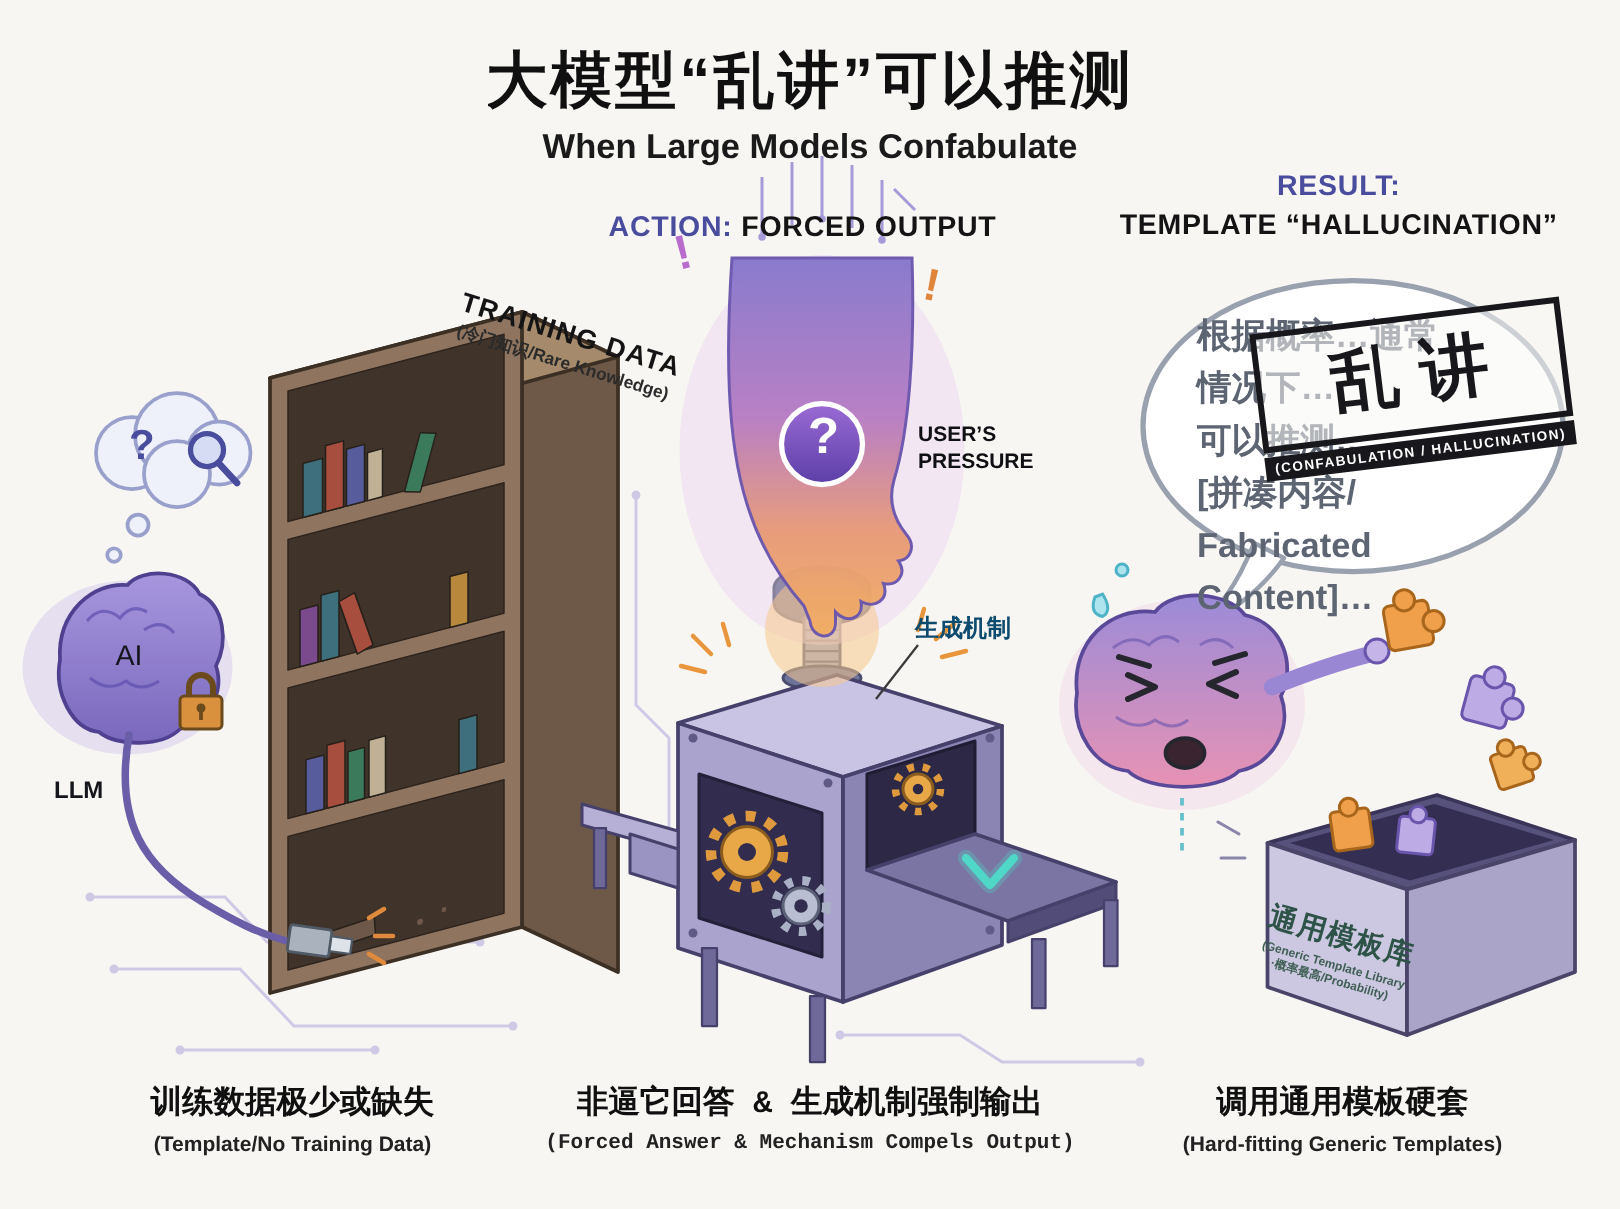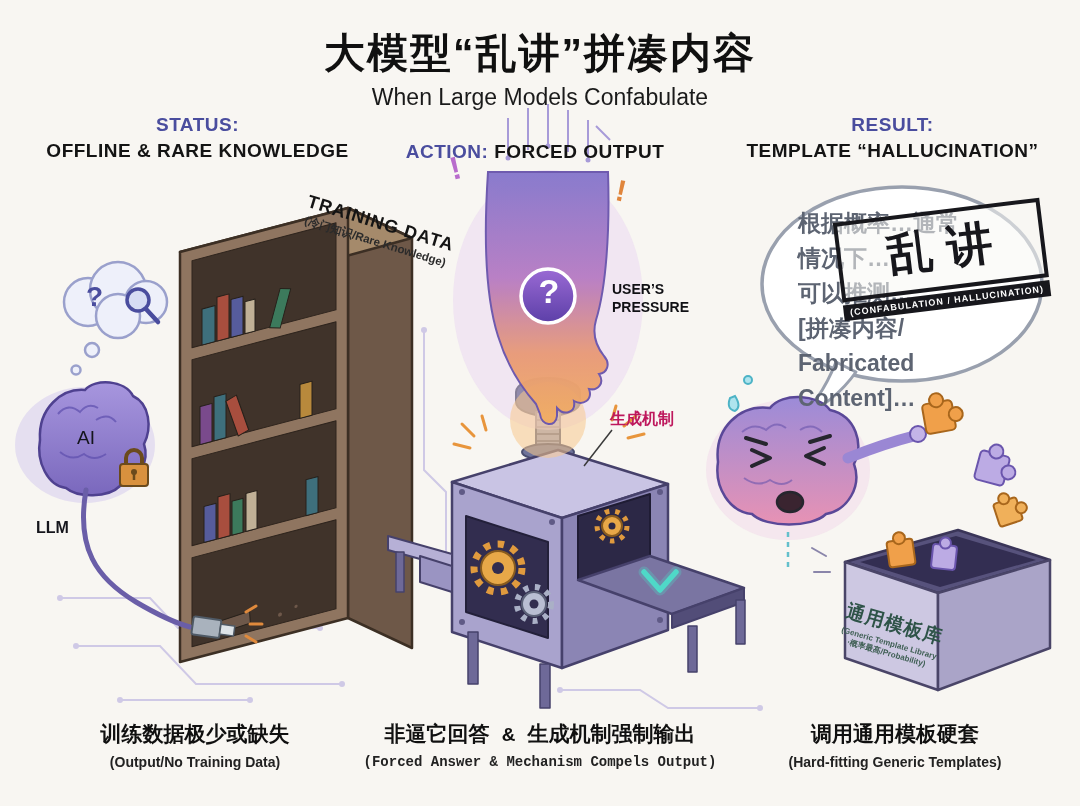--- a/index.html
+++ b/index.html
@@ -2,31 +2,31 @@
 <html><head>
 <meta charset="utf-8">
 <style>
   html,body{margin:0;padding:0;background:#e9e7e2;}
   #stage{position:relative;width:1080px;height:806px;background:#f8f6f2;overflow:hidden;
          font-family:"Liberation Sans","DejaVu Sans",sans-serif;color:#141414;}
   #stage svg{position:absolute;left:0;top:0;z-index:1;}
   .ov{position:absolute;z-index:2;}
   .center{text-align:center;}
   .title{left:0;top:26px;width:1080px;font-size:41px;font-weight:900;letter-spacing:2px;color:#101010;}
-  .subtitle{left:0;top:84px;width:1080px;font-size:23px;font-weight:400;color:#1a1a1a;}
+  .subtitle{left:0;top:84px;width:1080px;font-size:23px;font-weight:700;color:#1a1a1a;}
   .colhead{font-size:19px;font-weight:800;letter-spacing:.5px;line-height:1.35;}
   .accent{color:#4a4d9e;}
   .shelf-label{left:300px;top:188px;width:175px;transform:rotate(17deg);transform-origin:left top;text-align:center;}
   .shelf-label .l1{font-size:18px;font-weight:800;letter-spacing:1px;}
   .shelf-label .l2{font-size:11.5px;font-weight:600;color:#2b2b2b;margin-top:1px;}
   .thought-q{left:86px;top:281px;font-size:28px;font-weight:800;color:#4a4d9e;}
   .ai{left:60px;top:427px;width:52px;text-align:center;font-size:19px;font-weight:400;color:#15151c;}
   .llm{left:36px;top:499px;font-size:16px;font-weight:800;color:#15151c;margin-top:20px;}
   .pressure{left:612px;top:281px;font-size:14px;font-weight:800;line-height:1.25;color:#101014;}
-  .mech{left:610px;top:409px;font-size:16px;font-weight:700;color:#be185d;}
+  .mech{left:610px;top:409px;font-size:16px;font-weight:700;color:#0c4a6e;}
   .badge-q{left:534px;top:272px;width:30px;text-align:center;font-size:34px;font-weight:800;color:#fff;}
   .exc-l{left:450px;top:150px;font-size:32px;font-weight:900;color:#b86ccc;transform:rotate(-14deg);}
   .exc-r{left:616px;top:174px;font-size:30px;font-weight:900;color:#e0853c;transform:rotate(12deg);}
   .bubble-text{left:798px;top:206px;width:215px;font-size:23px;line-height:1.52;color:#5d6472;font-weight:600;}
   .stamp{left:838px;top:210px;width:208px;transform:rotate(-7deg);transform-origin:center;z-index:3;}
   .stamp .frame{border:4px solid #17171c;background:rgba(248,247,244,.55);text-align:center;
                 font-size:46px;font-weight:900;letter-spacing:14px;color:#17171c;padding:4px 0 6px 12px;}
   .stamp .band{margin-top:3px;background:#17171c;color:#fff;font-size:9px;font-weight:700;
                letter-spacing:1px;text-align:center;padding:3px 2px;}
   .box-label{left:849px;top:598px;width:102px;transform:rotate(16deg);transform-origin:left top;text-align:center;}
@@ -313,27 +313,23 @@
     </g>
     <path d="M845,562 L938,593 L938,690 L845,658 Z" fill="#cdc8e2" stroke="#4a4568" stroke-width="2.5"></path>
     <path d="M938,593 L1050,560 L1050,648 L938,690 Z" fill="#aaa4c8" stroke="#4a4568" stroke-width="2.5"></path>
     <g stroke="#8a85aa" stroke-width="2" stroke-linecap="round">
       <path d="M826,556 l-14,-8"></path>
           <path d="M830,572 l-16,0"></path>
     </g>
   </g>
 </svg>
 
-<div class="ov title center">大模型“乱讲”拼凑内容</div>
+<div class="ov title center">大模型“乱讲”可以推测</div>
 <div class="ov subtitle center">When Large Models Confabulate</div>
 
-<div class="ov colhead center" style="left:40px;top:112px;width:315px;">
-  <div class="accent">STATUS:</div>
-  <div>OFFLINE &amp; RARE KNOWLEDGE</div>
-</div>
 <div class="ov colhead center" style="left:380px;top:139px;width:310px;">
   <span class="accent">ACTION:</span>
   <span>FORCED OUTPUT</span>
 </div>
 <div class="ov colhead center" style="left:720px;top:112px;width:345px;">
   <div class="accent">RESULT:</div>
   <div>TEMPLATE “HALLUCINATION”</div>
 </div>
 
 <div class="ov shelf-label">
@@ -364,21 +360,21 @@
   <div class="frame">乱讲</div>
   <div class="band">(CONFABULATION / HALLUCINATION)</div>
 </div>
 <div class="ov box-label">
   <div class="l1">通用模板库</div>
   <div class="l2">(Generic Template Library ·概率最高/Probability)</div>
 </div>
 
 <div class="ov caption center" style="left:30px;top:720px;width:330px;">
   <div class="cn">训练数据极少或缺失</div>
-  <div class="en">(Output/No Training Data)</div>
+  <div class="en">(Template/No Training Data)</div>
 </div>
 <div class="ov caption center" style="left:355px;top:720px;width:370px;font-family:Liberation Mono, monospace;">
   <div class="cn">非逼它回答 &amp; 生成机制强制输出</div>
   <div class="en">(Forced Answer &amp; Mechanism Compels Output)</div>
 </div>
 <div class="ov caption center" style="left:725px;top:720px;width:340px;">
   <div class="cn">调用通用模板硬套</div>
   <div class="en">(Hard-fitting Generic Templates)</div>
 </div>
 

